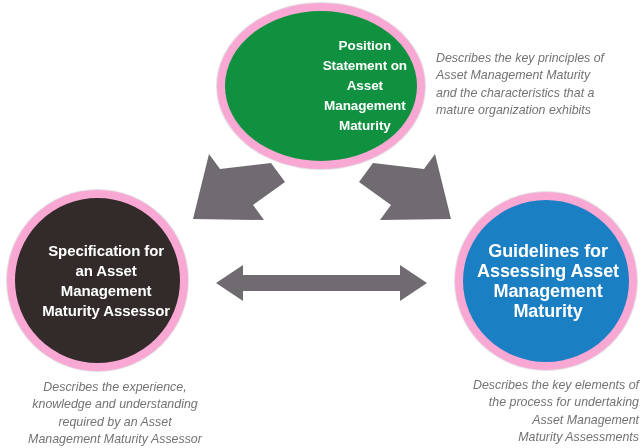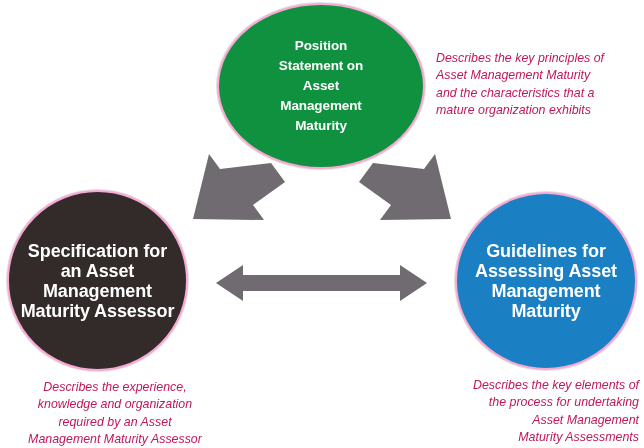--- a/index.html
+++ b/index.html
@@ -27,22 +27,22 @@
     pointer-events: none;
   }
 
   
   .node {
     position: absolute;
     border-radius: 50%;
     box-sizing: border-box;
     display: flex;
     align-items: center;
-    justify-content: center;
-    border: 2px solid #f9a8d4;
+    justify-content: flex-end;
+    border: 8px solid #f9a8d4;
     box-shadow: 0 0 0 1px rgba(160,160,165,0.30);
     z-index: 3;
   }
   .node-label {
     color: #ffffff;
     font-weight: bold;
     text-align: center;
     line-height: 20px;
     letter-spacing: -0.1px;
     white-space: pre-line;
@@ -58,38 +58,38 @@
   }
   #node-position .node-label { font-size: 13.5px; }
 
   #node-specification {
     left: 7px;
     top: 190px;
     width: 181px;
     height: 181px;
     background: #332a2a;
   }
-  #node-specification .node-label { font-size: 18px; }
+  #node-specification .node-label { font-size: 15px; }
 
   #node-guidelines {
     left: 455px;
     top: 192px;
     width: 182px;
     height: 178px;
     background: #1b7fc4;
   }
   #node-guidelines .node-label { font-size: 18px; }
 
   
   .caption {
     position: absolute;
     font-style: italic;
     font-size: 12.4px;
     line-height: 17.4px;
-    color: #be185d;
+    color: #737373;
     white-space: pre-line;
     z-index: 4;
   }
   #caption-position {
     left: 436px;
     top: 50px;
     width: 200px;
     text-align: left;
   }
   #caption-specification {
@@ -146,21 +146,21 @@
 Management
 Maturity</span>
   </div>
 
   <div class="caption" id="caption-position">Describes the key principles of
 Asset Management Maturity
 and the characteristics that a
 mature organization exhibits</div>
 
   <div class="caption" id="caption-specification">Describes the experience,
-knowledge and organization
+knowledge and understanding
 required by an Asset
 Management Maturity Assessor</div>
 
   <div class="caption" id="caption-guidelines">Describes the key elements of
 the process for undertaking
 Asset Management
 Maturity Assessments</div>
 
 </div>
 

